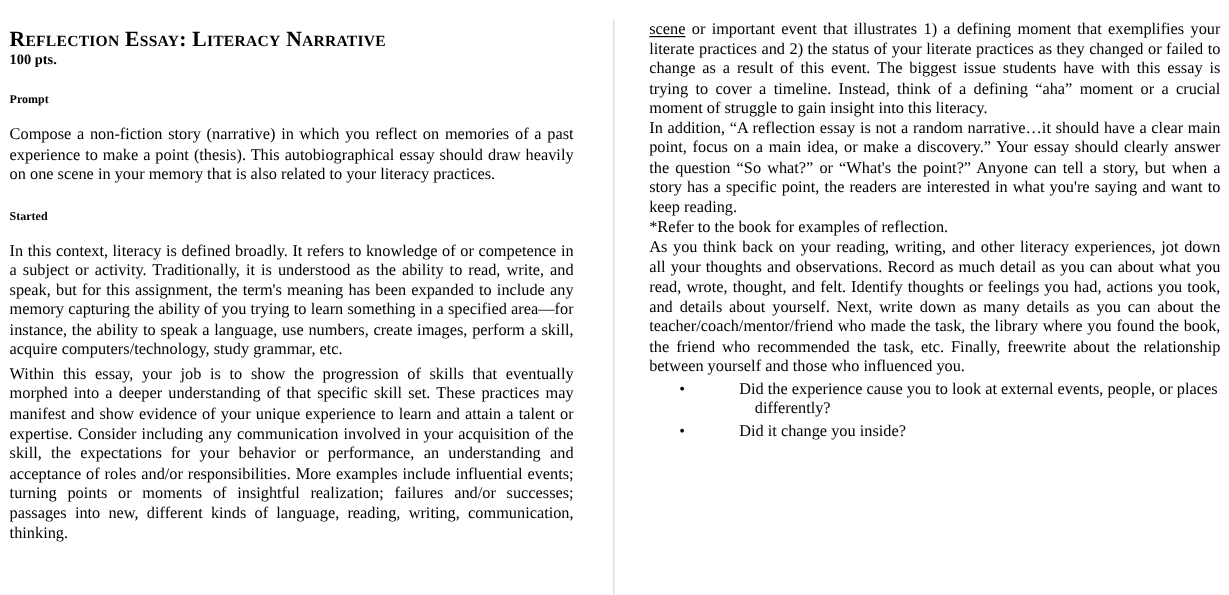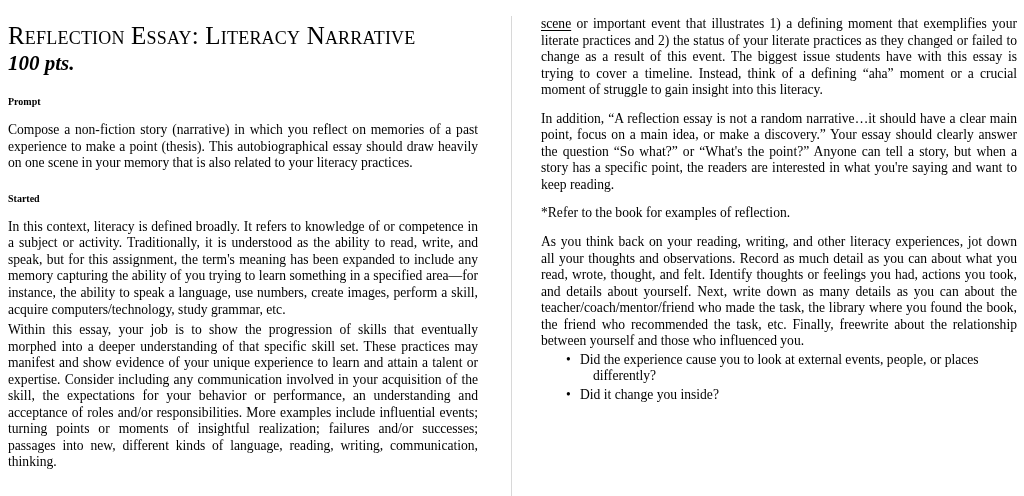--- a/index.html
+++ b/index.html
@@ -42,33 +42,32 @@
     width: 470px;
     height: 496px;
   }
   .col-right {
     left: 541px;
     width: 476px;
     height: 404px;
   }
 
   .doc-title {
-    font-size: 25px;
-    font-weight: normal;
+    font-size: 18px;
+    font-weight: bold;
     font-variant: small-caps;
     letter-spacing: 0.2px;
     line-height: 1.12;
     margin: 22px 0 0 0;
   }
   .doc-points {
-    font-size: 21px;
+    font-size: 12px;
     font-weight: bold;
     line-height: 1.15;
     margin: 1px 0 0 0;
-    font-style: italic;
   }
 
   h2.section-heading {
     font-size: 10px;
     font-weight: bold;
     line-height: 1.2;
     margin: 21px 0 0 0;
   }
   h2.section-heading.tight {
     margin-top: 1px;
@@ -86,21 +85,21 @@
   }
   p.body-text.para-gap {
     margin-top: 4px;
   }
   p.body-text.note-line {
     text-align: left;
     margin-top: 17px;
     font-family: Liberation Serif, serif;
   }
 
-  .col-right p.body-text { margin-top: 12px; }
+  .col-right p.body-text { margin-top: 0; }
   .col-right p.body-text.top-para { margin-top: 16px; }
 
   u, .u {
     text-decoration: underline;
     text-underline-offset: 1.5px;
   }
 
   ul.question-list {
     list-style: none;
     margin: 2px 0 0 0;
@@ -119,20 +118,21 @@
     position: absolute;
     left: 25px;
     top: 0;
     font-size: 13.6px;
     line-height: 16.55px;
   }
   ul.question-list li .li-text {
     display: block;
     text-indent: -13px;
     padding-left: 13px;
+    margin-left: 36px;
   }
 </style>
 </head>
 <body>
 
 <div id="page">
 
   <div class="column-divider"></div>
 
   <div class="col col-left">

